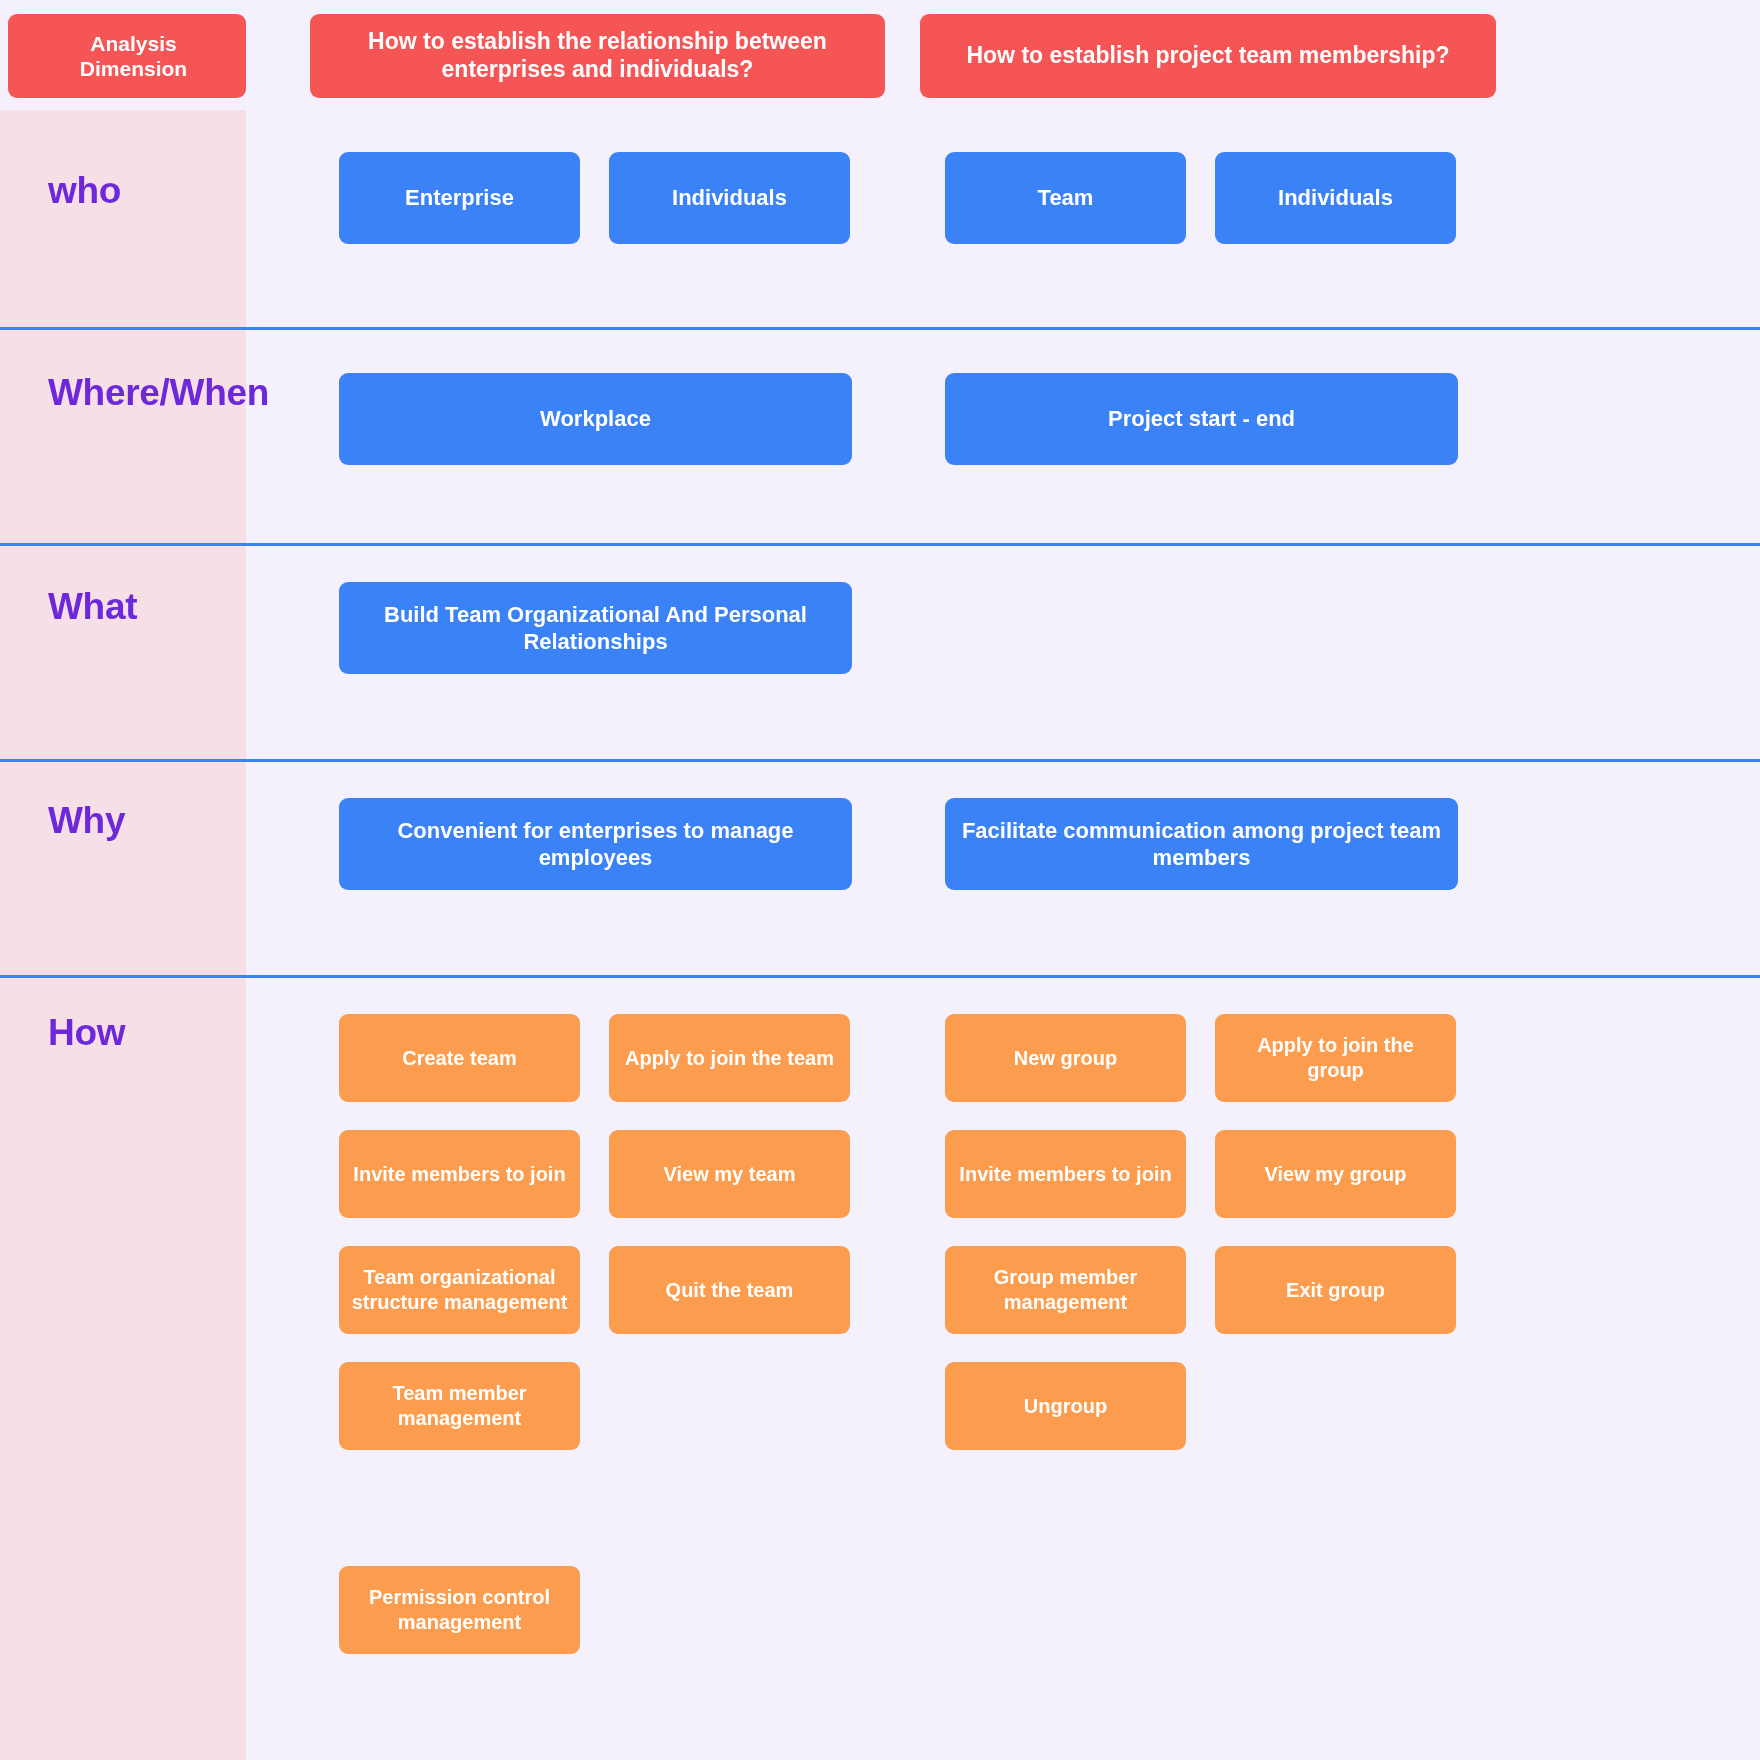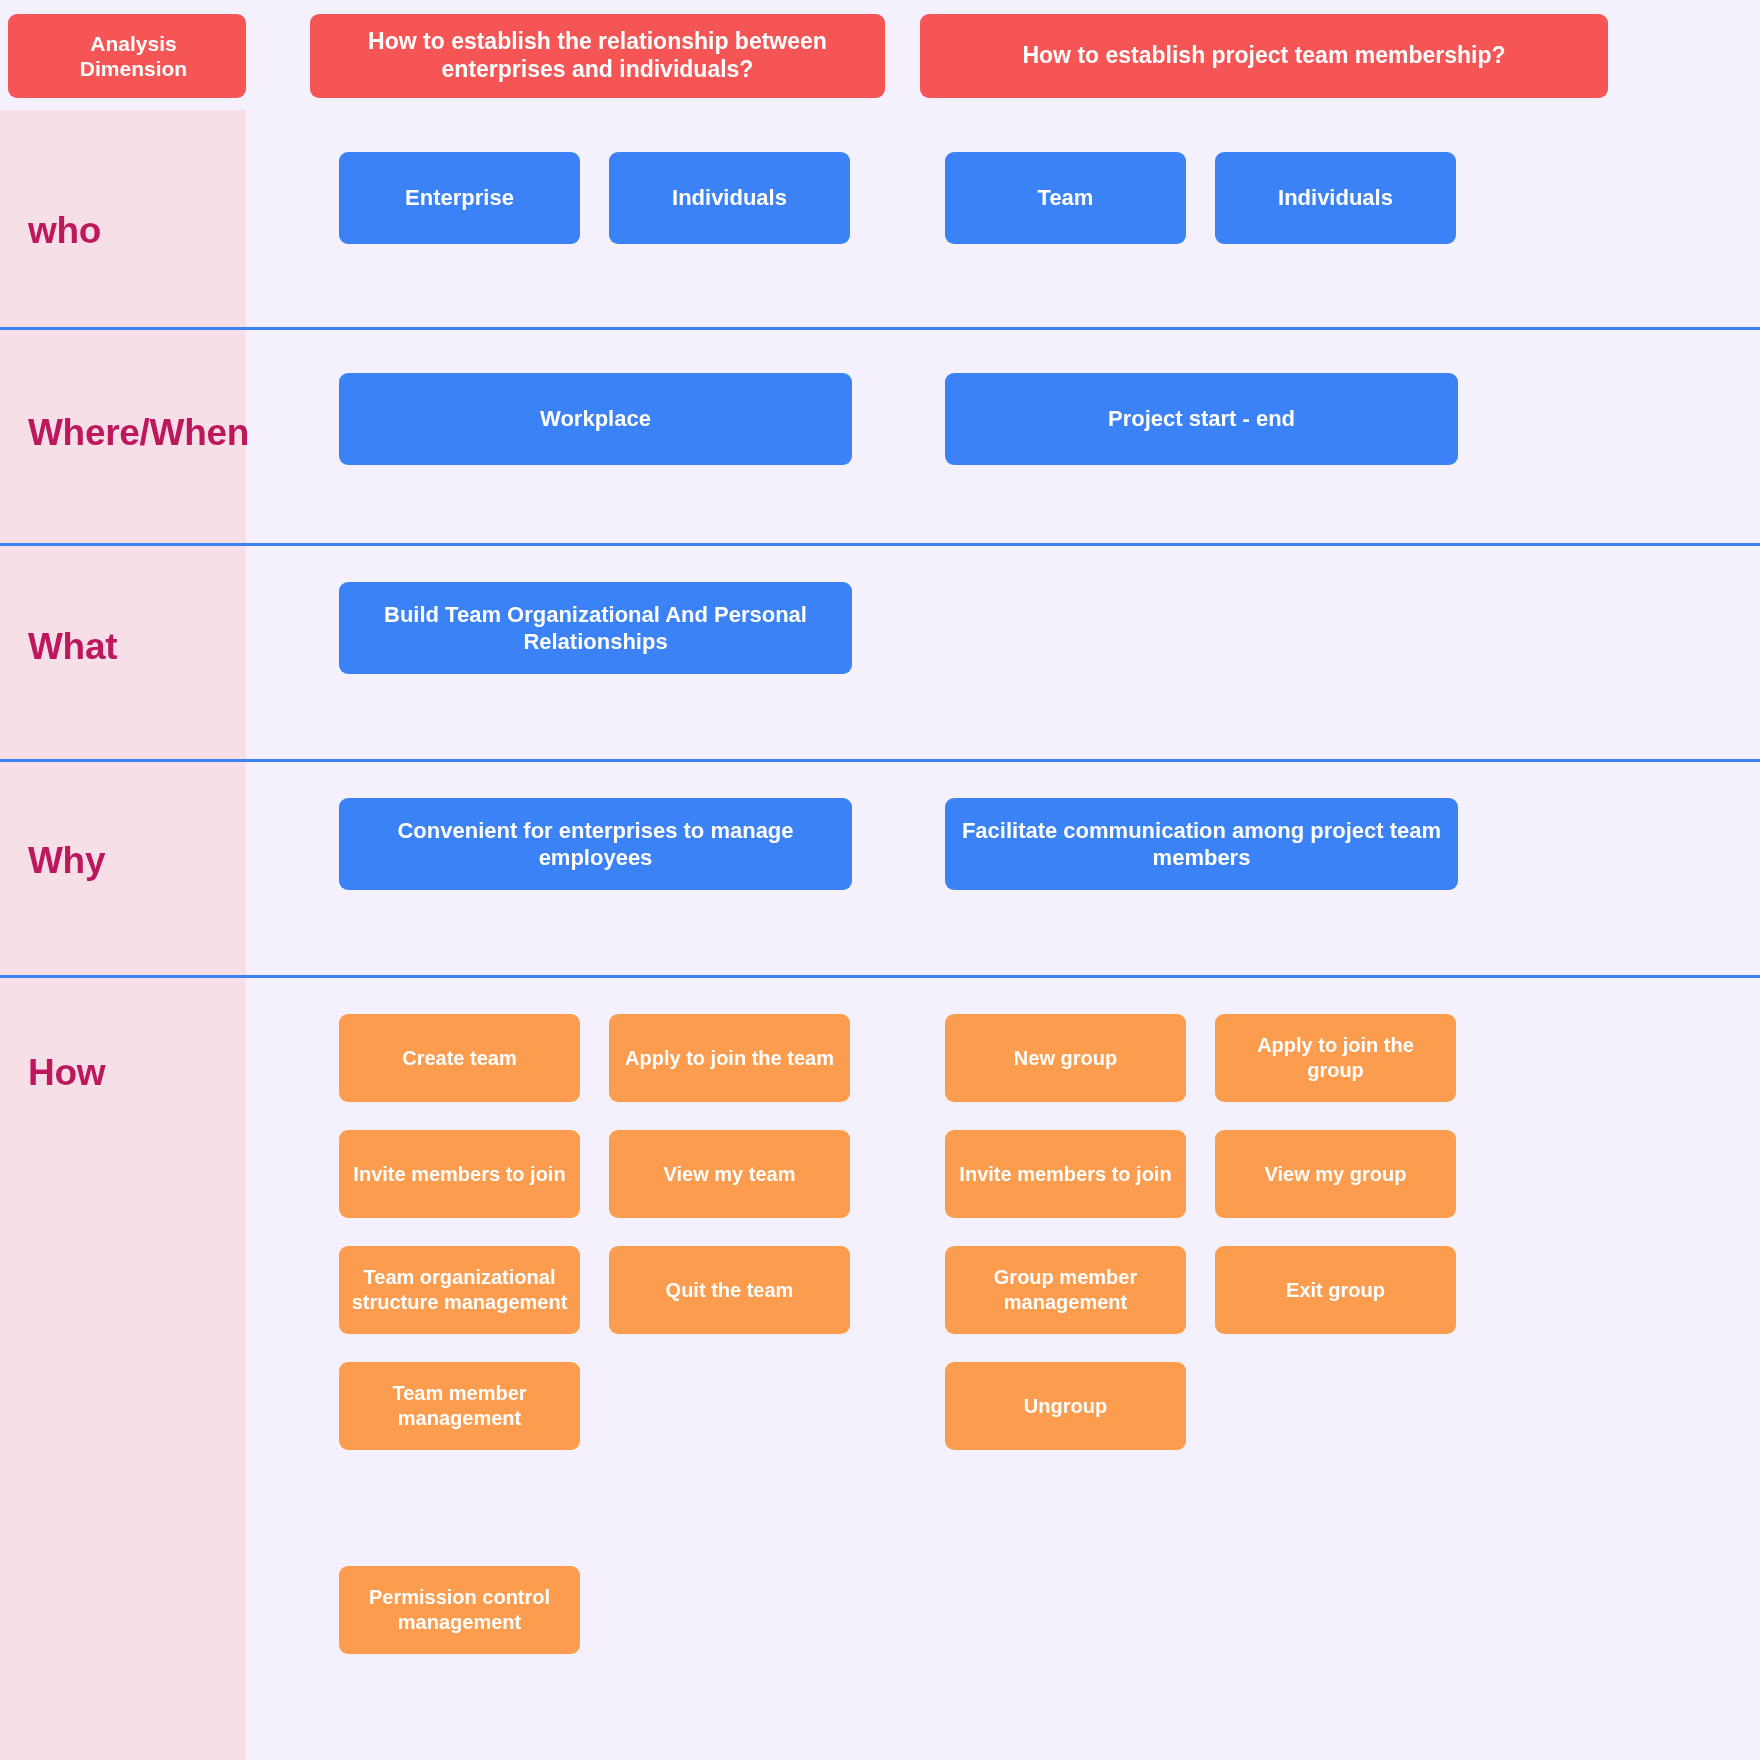--- a/index.html
+++ b/index.html
@@ -49,47 +49,46 @@
     display: flex;
     align-items: center;
     justify-content: center;
     text-align: center;
     font-weight: bold;
     padding: 4px 16px;
     line-height: 1.2;
   }
   .hdr-dim  { left: 8px;   width: 238px;  font-size: 21px; padding-left: 29px; }
   .hdr-q1   { left: 310px; width: 575px;  font-size: 23px; }
-  .hdr-q2   { left: 920px; width: 688px;  font-size: 23px; }
+  .hdr-q2   { left: 920px; width: 576px;  font-size: 23px; }
 
   
   .row {
     position: absolute;
     left: 0;
     width: 1760px;
     z-index: 2;
   }
   .row-sep {
     position: absolute;
     left: 0;
     width: 1760px;
     height: 3px;
     background: #3B82F6;
     z-index: 4;
   }
 
   .row-label {
     position: absolute;
-    left: 28px;
+    left: 48px;
     font-size: 37px;
     font-weight: bold;
-    color: #be185d;
+    color: #6d28d9;
     letter-spacing: -0.3px;
     white-space: nowrap;
-    margin-top: 40px;
   }
 
   
   .cells {
     position: absolute;
     left: 0;
     top: 0;
     width: 1760px;
     height: 100%;
   }

